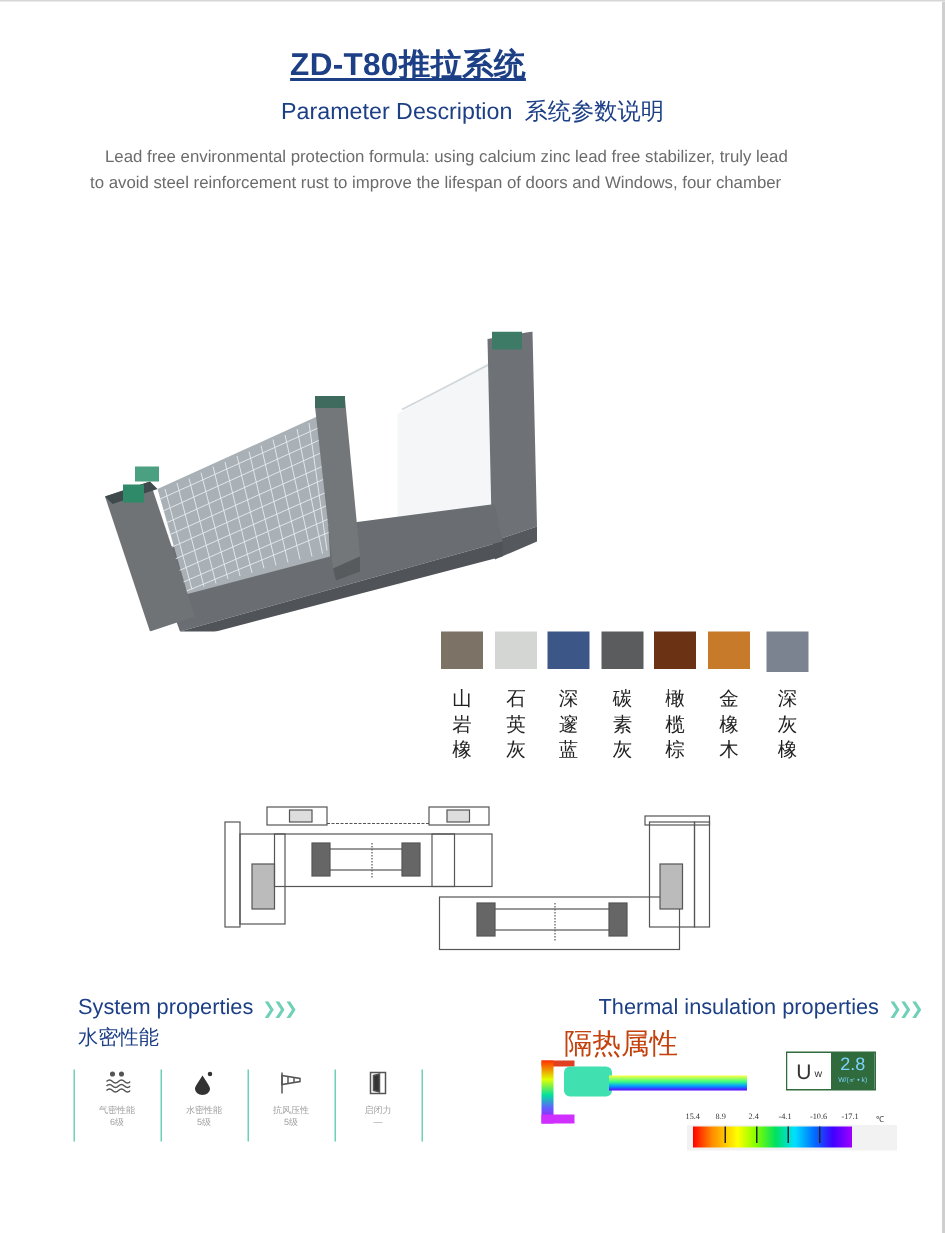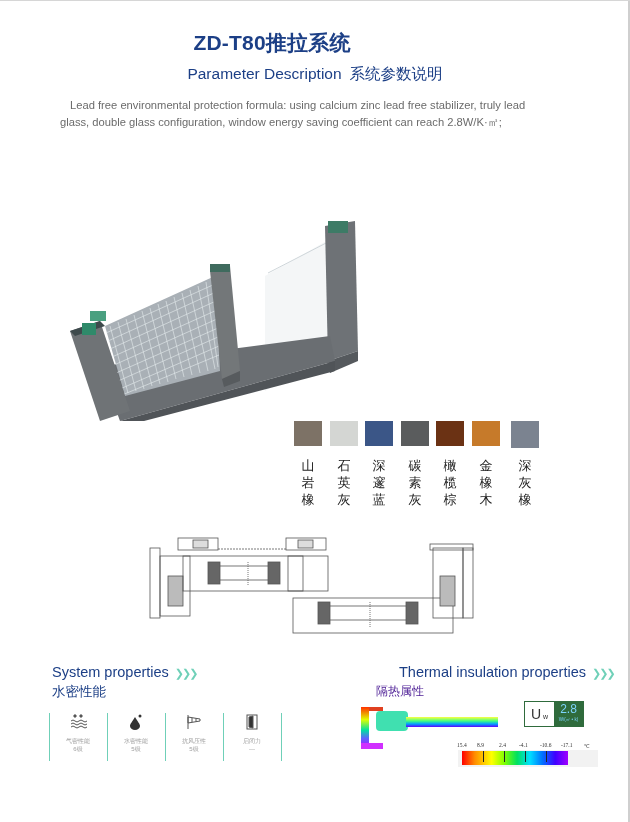--- a/index.html
+++ b/index.html
@@ -2,21 +2,21 @@
 <html><head>
 <meta charset="utf-8">
 <style>
   html, body { margin: 0; padding: 0; }
   body {
     width: 630px; height: 822px; overflow: hidden; background: #ffffff;
     font-family: "Liberation Sans", "DejaVu Sans", sans-serif; position: relative;
     border-top: 1px solid #d6d6d6; box-sizing: border-box;
   }
   .right-rule { position: absolute; right: 0; top: 0; width: 2px; height: 822px; background: #cfcfcf; }
-  .title { position: absolute; top: 28px; left: 0; width: 544px; text-align: center; font-size: 21px; font-weight: bold; color: #1c3f86; letter-spacing: 0.2px; }
+  .title { position: absolute; top: 28px; left: 0; width: 544px; text-align: center; font-size: 21px; font-weight: bold; color: #1c3f86; letter-spacing: 0.2px; text-decoration: underline; }
   .subtitle { position: absolute; top: 63px; left: 0; width: 630px; text-align: center; font-size: 15.5px; color: #1c3f86; }
   .subtitle .cn { margin-left: 8px; }
   .desc { position: absolute; top: 96px; left: 60px; width: 510px; font-size: 11.2px; line-height: 17.3px; color: #6b6b6b; }
   .desc p { margin: 0; }
 
   .window-img { position: absolute; left: 60px; top: 220px; width: 320px; height: 200px; }
 
   .swatches { position: absolute; left: 294px; top: 420px; width: 260px; height: 90px; }
   .swatch { position: absolute; top: 0; width: 28px; height: 25px; }
   .swatch-label { position: absolute; top: 36px; width: 28px; text-align: center; font-size: 13px; line-height: 17px; color: #222; }
@@ -26,21 +26,21 @@
   .sys-title { position: absolute; left: 52px; top: 663px; font-size: 14.5px; color: #1c3f86; }
   .chev { color: #6fd0b8; font-size: 11px; letter-spacing: -2px; margin-left: 6px; }
   .sys-cn { position: absolute; left: 52px; top: 682px; font-size: 13.5px; color: #1c3f86; }
   .props { position: absolute; left: 49px; top: 712px; width: 236px; height: 48px; }
   .prop-div { position: absolute; top: 0; width: 1px; height: 48px; background: #6fd0b8; }
   .prop { position: absolute; top: 0; width: 58px; text-align: center; }
   .prop .ic { height: 18px; margin: 0 auto; display: block; }
   .prop .lbl { font-size: 6px; color: #a0a0a0; line-height: 8px; margin-top: 6px; }
 
   .th-title { position: absolute; left: 376px; top: 663px; font-size: 14.5px; color: #1c3f86; margin-left: 23px; }
-  .th-cn { position: absolute; left: 376px; top: 682px; font-size: 12px; color: #4c1d95; }
+  .th-cn { position: absolute; left: 376px; top: 682px; font-size: 19px; color: #c2410c; }
   .thermal-img { position: absolute; left: 358px; top: 704px; width: 145px; height: 46px; }
   .uw { position: absolute; left: 524px; top: 700px; width: 58px; height: 24px; border: 1px solid #2f6b3c; display: flex; }
   .uw .u { width: 29px; display: flex; align-items: center; justify-content: center; font-size: 14px; color: #333; background: #fff; }
   .uw .u small { font-size: 7px; margin-left: 2px; margin-top: 4px; }
   .uw .v { flex: 1; background: #2f6b3c; color: #7dd3fc; text-align: center; }
   .uw .v .num { font-size: 12px; line-height: 14px; display: block; }
   .uw .v .unit { font-size: 4.5px; line-height: 7px; display: block; }
   .scale-labels { position: absolute; left: 457px; top: 741px; width: 140px; height: 8px; font-family: "Liberation Serif", serif; font-size: 5.5px; color: #333; }
   .scale-labels span { position: absolute; top: 0; }
   .scale-bar { position: absolute; left: 462px; top: 750px; width: 106px; height: 14px;
@@ -54,21 +54,21 @@
 
 <div class="right-rule"></div>
 
 <div class="title">ZD-T80推拉系统</div>
 <div class="subtitle">
   <span>Parameter Description</span><span class="cn">系统参数说明</span>
 </div>
 
 <div class="desc">
   <p style="text-indent:10px">Lead free environmental protection formula: using calcium zinc lead free stabilizer, truly lead</p>
-  <p>glass, double glass configuration, window energy saving coefficient can reach 2.8W/K·㎡;</p>
+  <p>to avoid steel reinforcement rust to improve the  lifespan of doors and Windows, four chamber</p>
 </div>
 
 <svg class="window-img" viewBox="0 0 320 200">
 
   <polygon points="205,55 270,18 270,130 205,170" fill="#f4f6f7"></polygon>
   <line x1="208" y1="52" x2="270" y2="20" stroke="#cfd6da" stroke-width="1"></line>
 
   <polygon points="265,5 295,0 298,130 268,140" fill="#6e7276"></polygon>
   <polygon points="268,140 298,130 298,140 270,152" fill="#55595d"></polygon>
 

